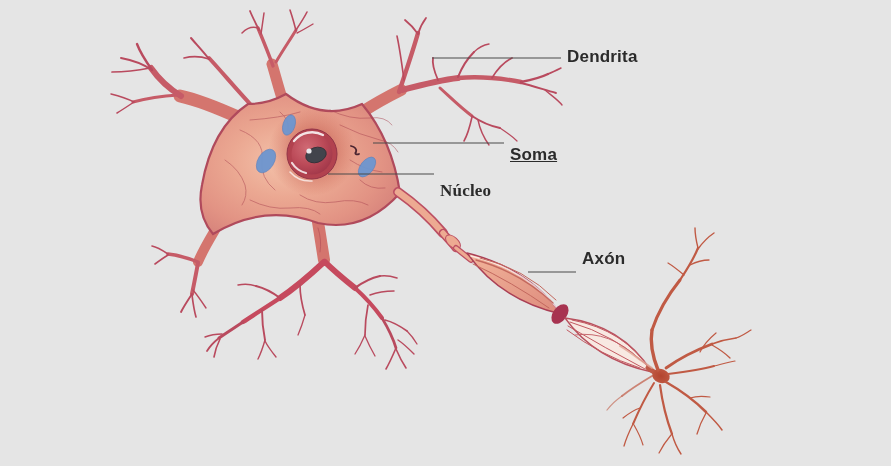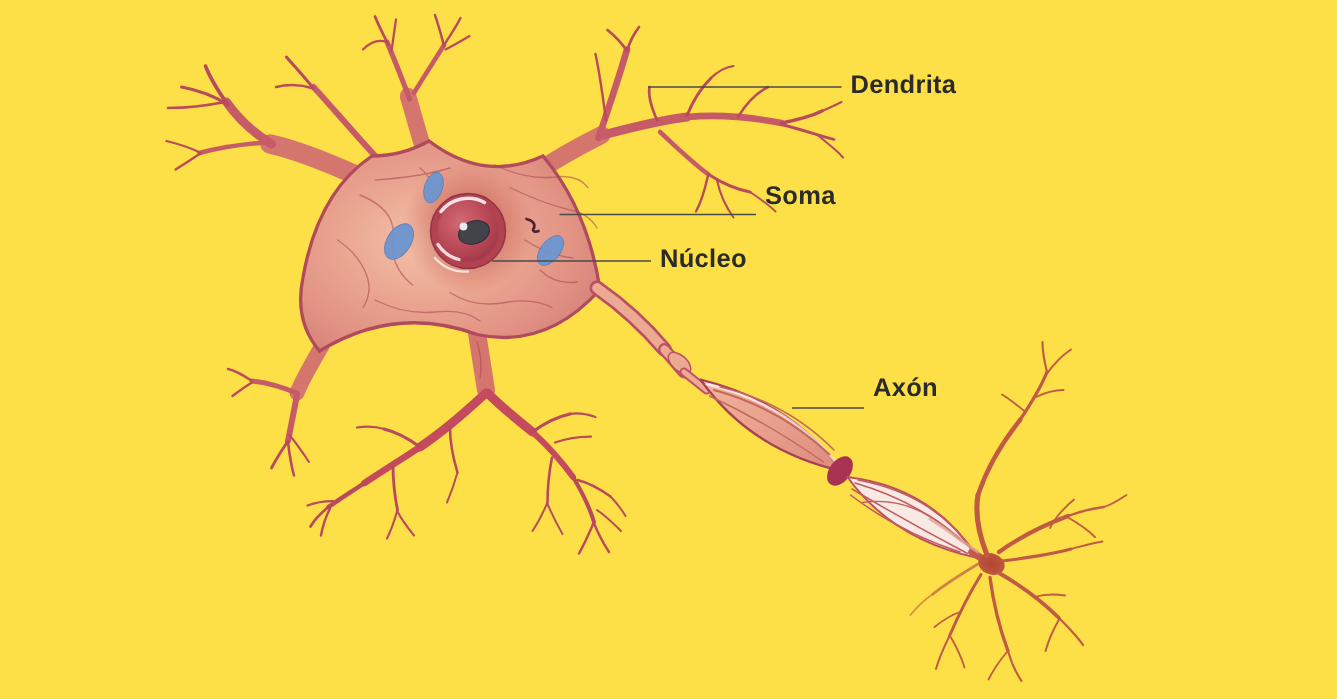--- a/index.html
+++ b/index.html
@@ -1,35 +1,35 @@
 <!DOCTYPE html>
 <html><head>
 <meta charset="utf-8">
 <style>
   html,body{margin:0;padding:0;background:#fff;}
   #stage{
     position:relative;
     width:891px;height:466px;
-    background:#fde047;
+    background:#e5e5e5;
     overflow:hidden;
     font-family:"Liberation Sans","DejaVu Sans",sans-serif;
   }
   #art{position:absolute;left:0;top:0;width:891px;height:466px;}
   .diagram-label{
     position:absolute;
     font-size:17px;
     font-weight:bold;
     color:#2b2b2b;
     letter-spacing:.2px;
     white-space:nowrap;
     line-height:22px;
   }
   #label-dendrita{left:567px;top:46px;}
-  #label-soma{left:510px;top:120px;}
-  #label-nucleo{left:440px;top:162px;}
+  #label-soma{left:510px;top:144px;text-decoration:underline;}
+  #label-nucleo{left:440px;top:180px;font-family:Liberation Serif, serif;}
   #label-axon{left:582px;top:248px;}
 </style>
 </head>
 <body>
 
 <div id="stage">
 
 <svg id="art" viewBox="0 0 891 466" xmlns="http://www.w3.org/2000/svg">
   <defs>
     <radialGradient id="somaGrad" cx="42%" cy="48%" r="65%">

